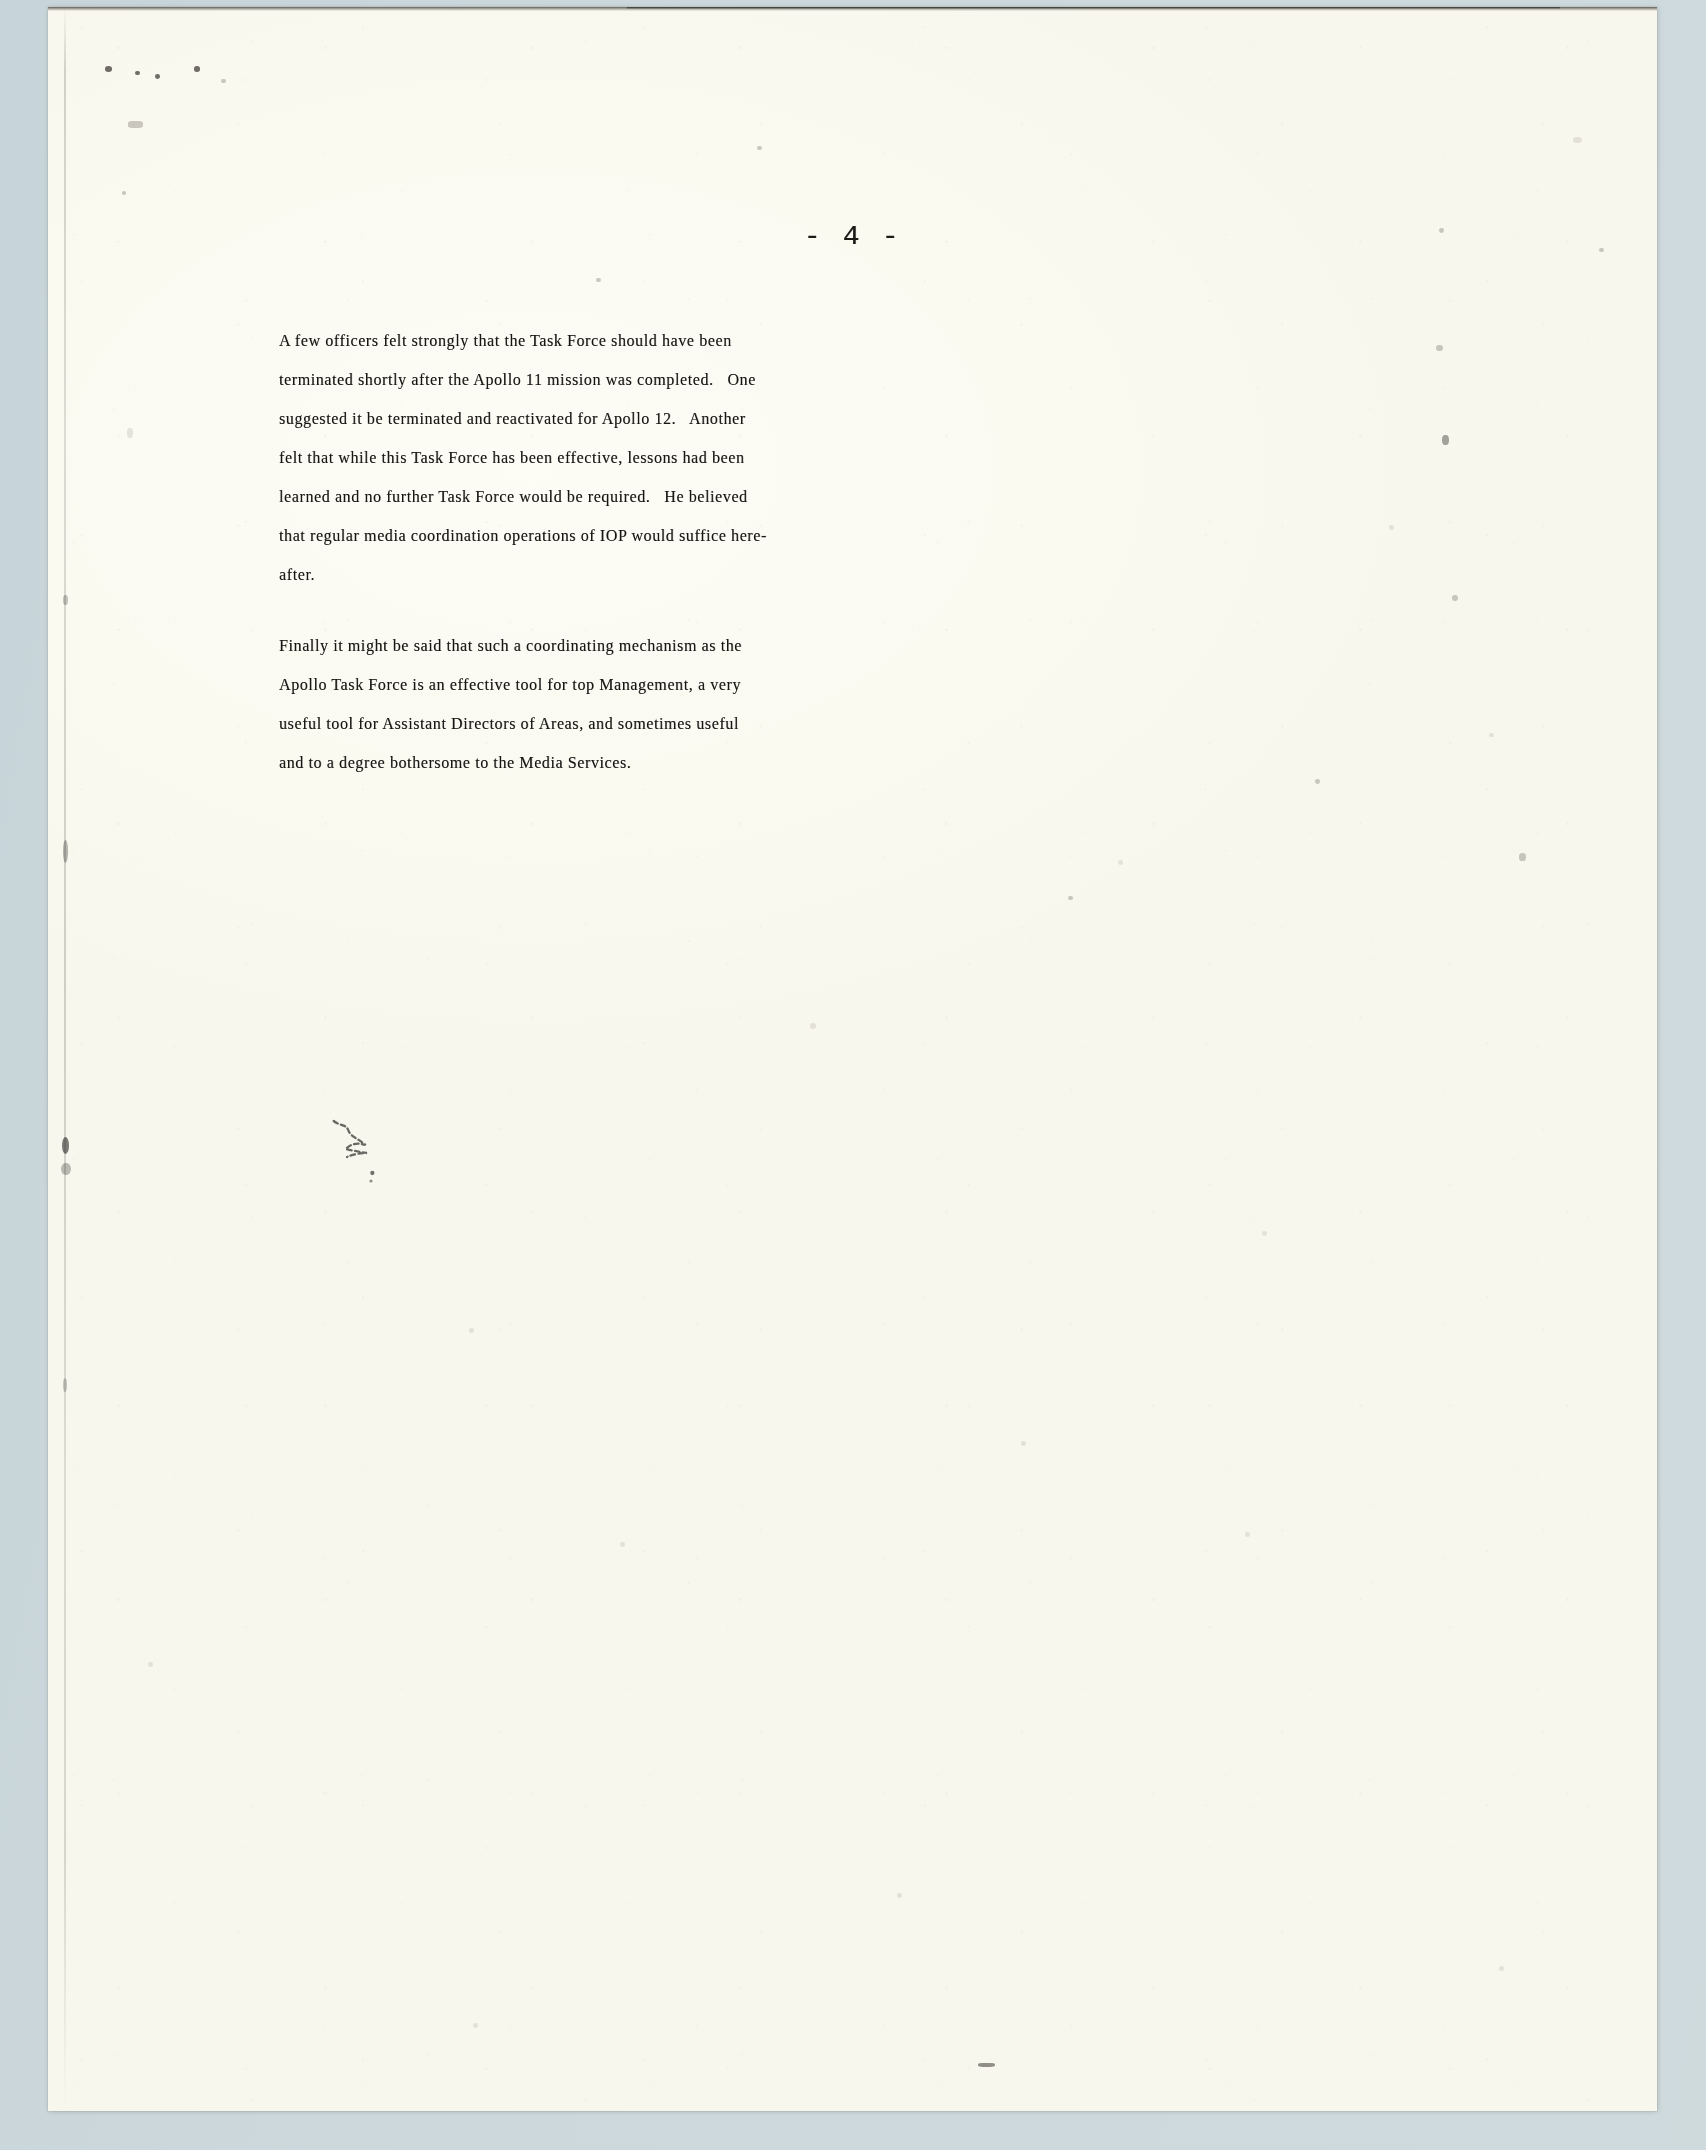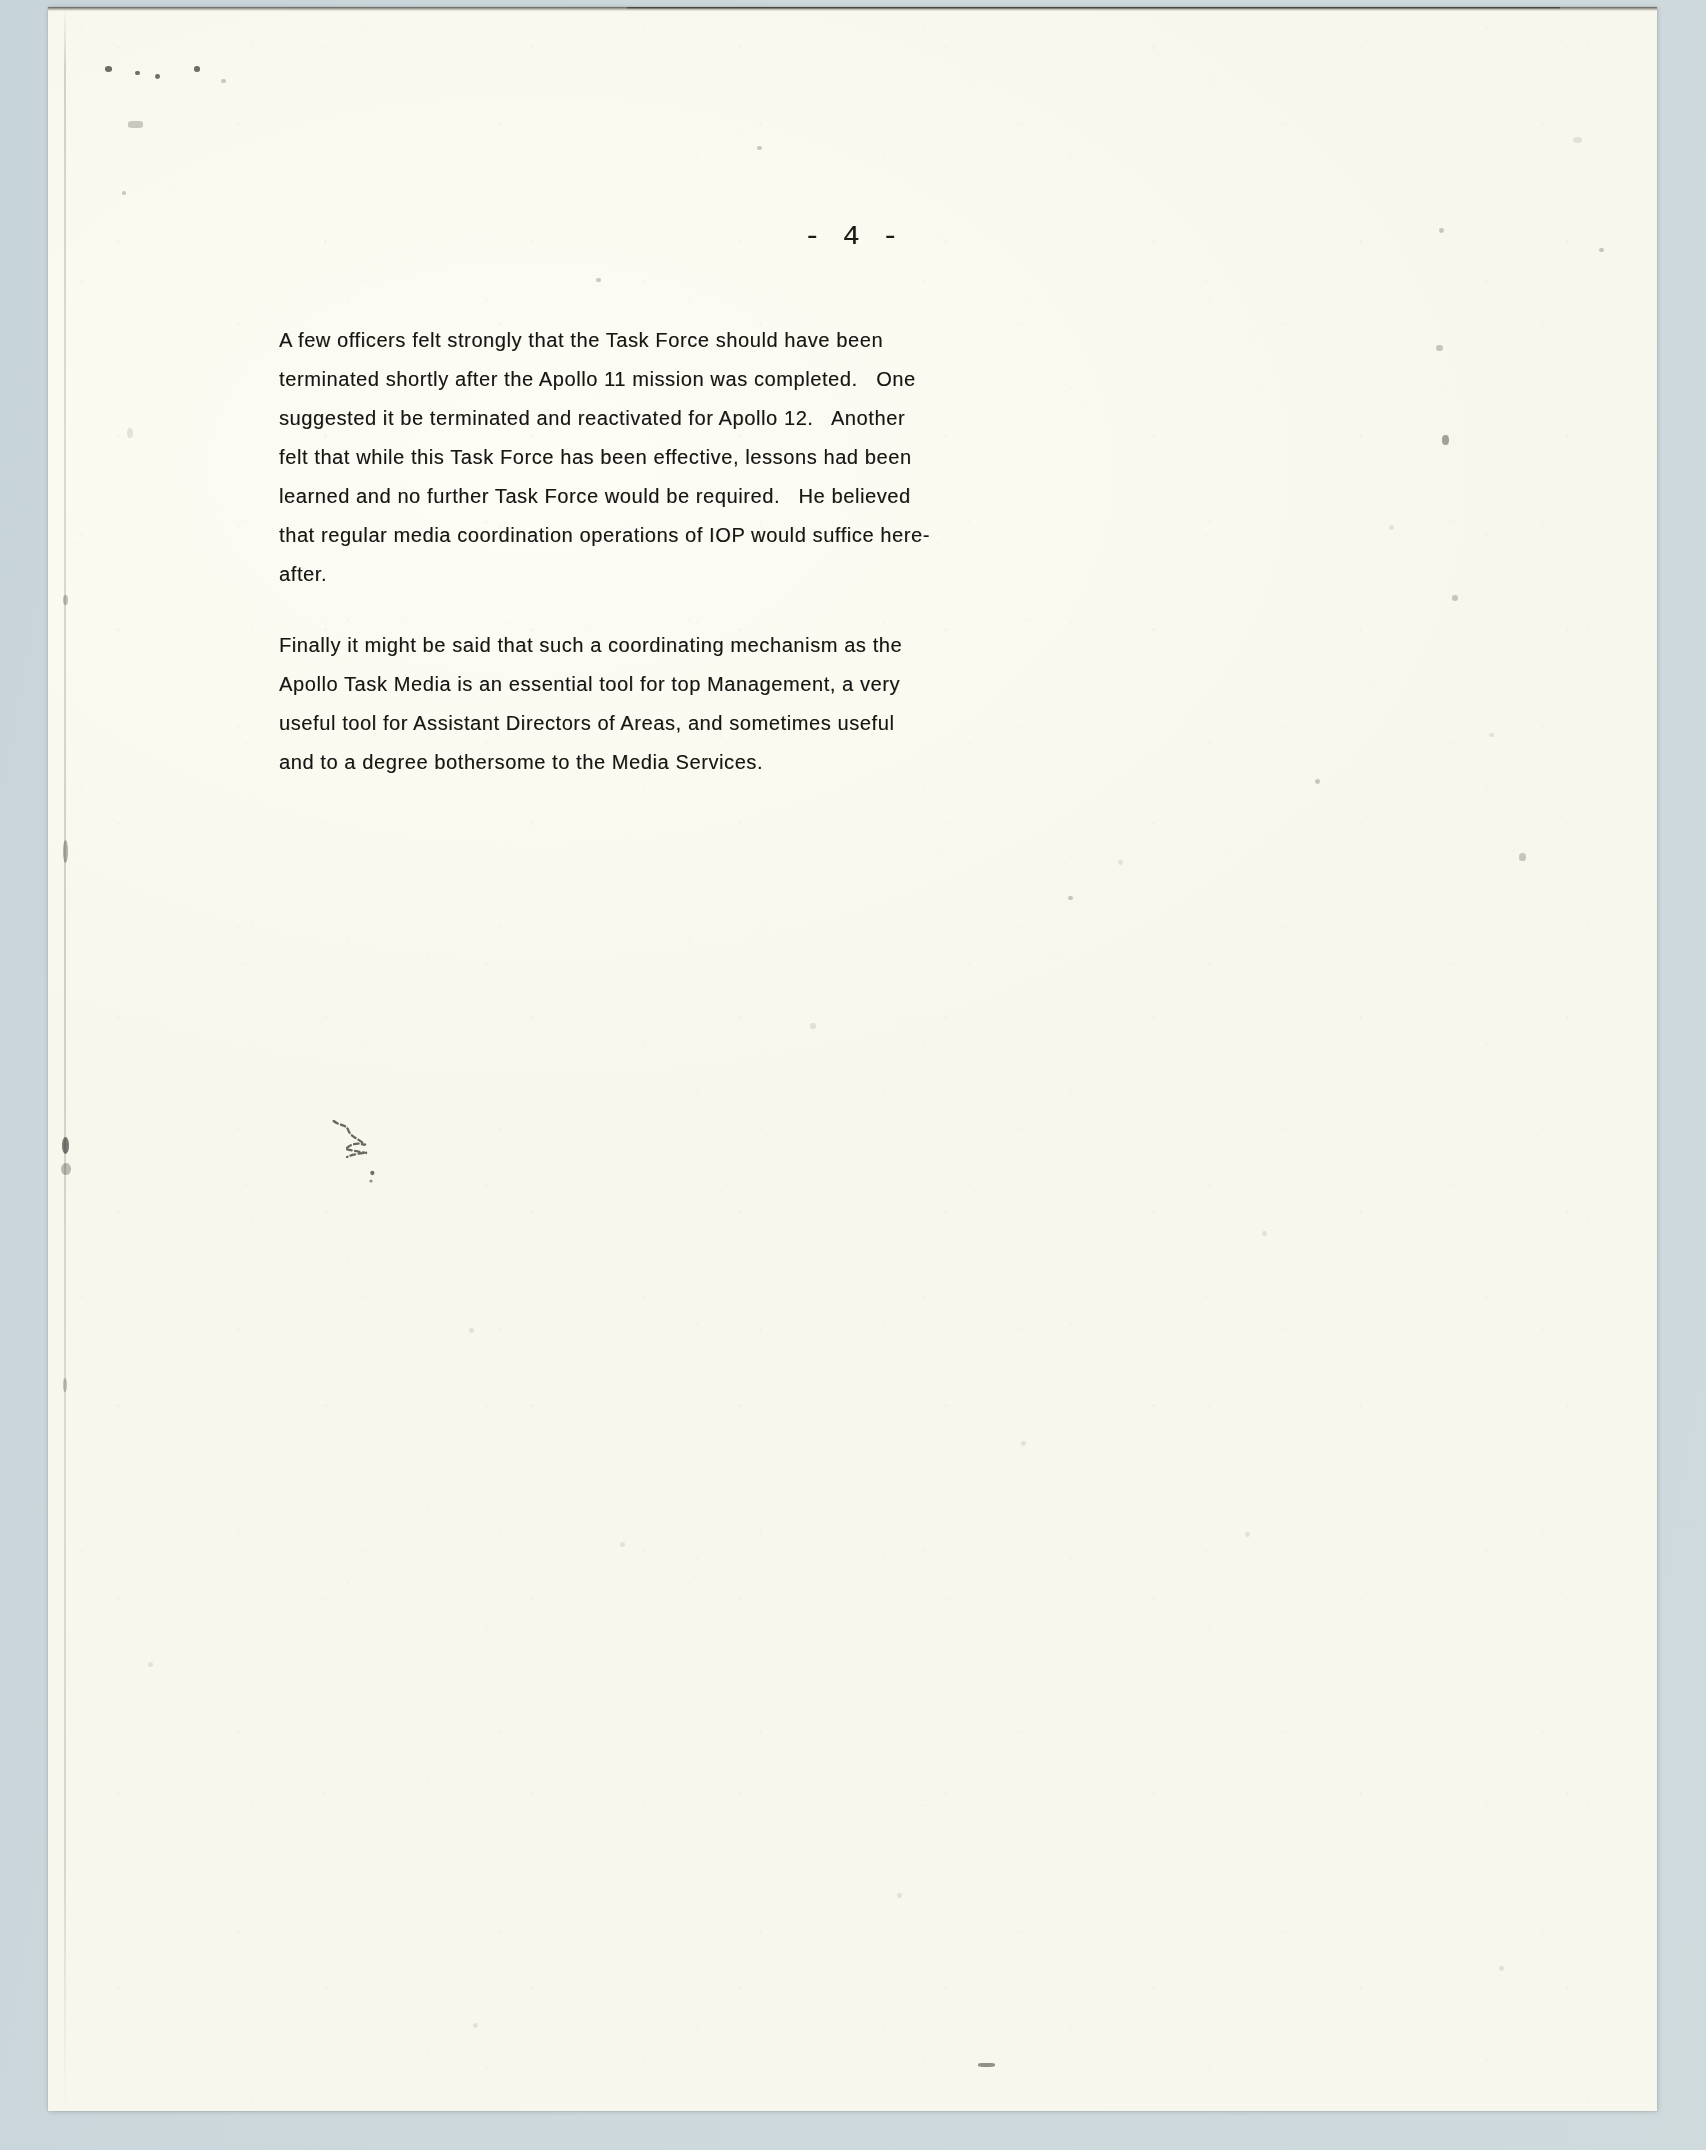--- a/index.html
+++ b/index.html
@@ -123,22 +123,22 @@
   }
 
   #text-column {
     position: absolute;
     left: 231px;
     top: 314px;
     width: 1224px;
   }
 
   .para {
-    font-family: Liberation Sans, sans-serif;
-    font-size: 20px;
+    font-family: Liberation Serif, serif;
+    font-size: 16px;
     line-height: 39px;
     letter-spacing: 0.6px;
     color: #171614;
     white-space: pre-wrap;
     text-shadow: 0.4px 0.3px 0 rgba(45,42,38,0.42);
     margin: 0;
   }
 
   #para-1 { margin-bottom: 32px; }
   #para-2 { margin-bottom: 36px; }
@@ -229,21 +229,21 @@
 terminated shortly after the Apollo 11 mission was completed.   One
 suggested it be terminated and reactivated for Apollo 12.   Another
 felt that while this Task Force has been effective, lessons had been
 learned and no further Task Force would be required.   He believed
 that regular media coordination operations of IOP would suffice here-
 after.</p>
 
 
 
         <p class="para" id="para-3">Finally it might be said that such a coordinating mechanism as the
-Apollo Task Media is an essential tool for top Management, a very
+Apollo Task Force is an effective tool for top Management, a very
 useful tool for Assistant Directors of Areas, and sometimes useful
 and to a degree bothersome to the Media Services.</p>
 
       </div>
     </div>
 
     <svg id="margin-annotation" viewBox="0 0 140 120">
       <path d="M8 18 C 18 26, 26 22, 30 32 C 34 42, 44 44, 56 54 C 44 50, 34 52, 26 60
                C 34 62, 46 64, 58 66 C 48 66, 36 68, 28 72" fill="none" stroke="#2b2925" stroke-width="3.4" stroke-linecap="round" stroke-dasharray="7 5" opacity="0.85"></path>
       <circle cx="66" cy="96" r="3.2" fill="#2b2925" opacity="0.8"></circle>

